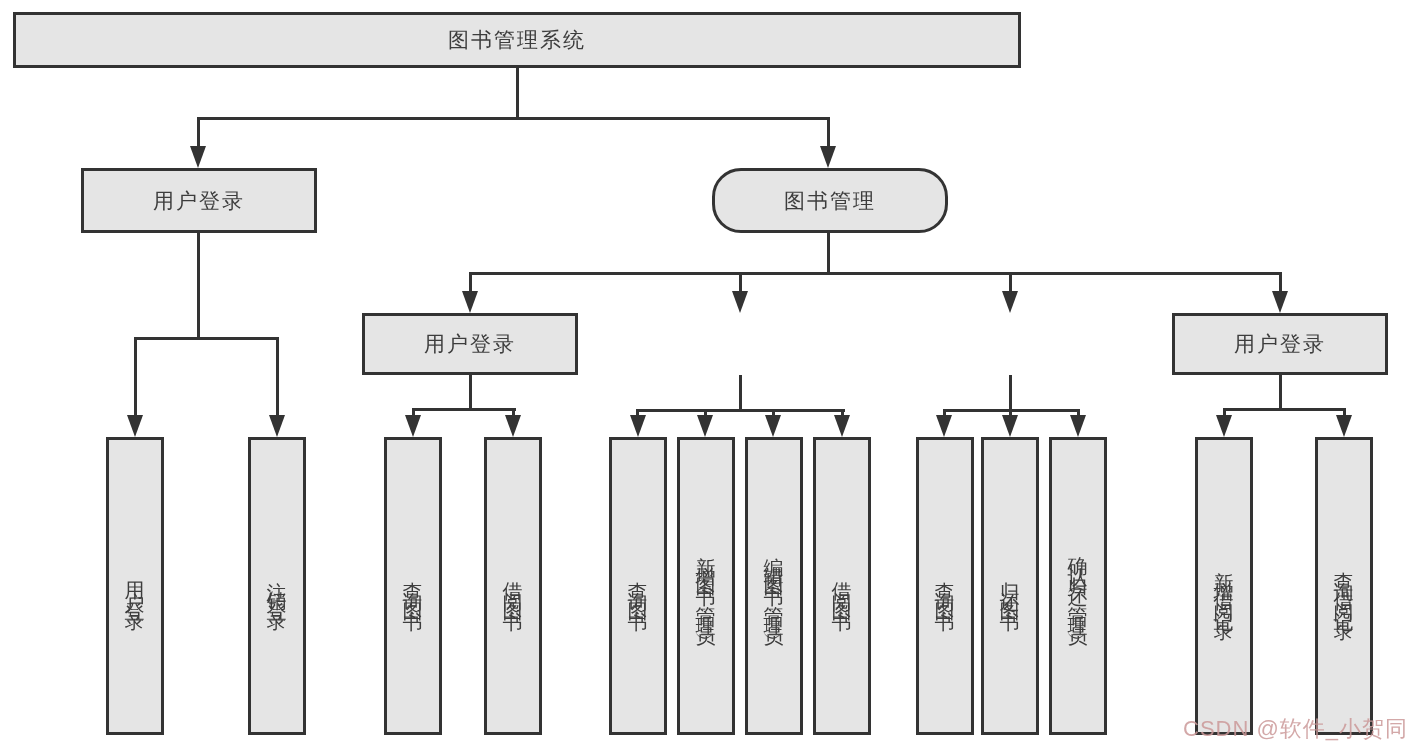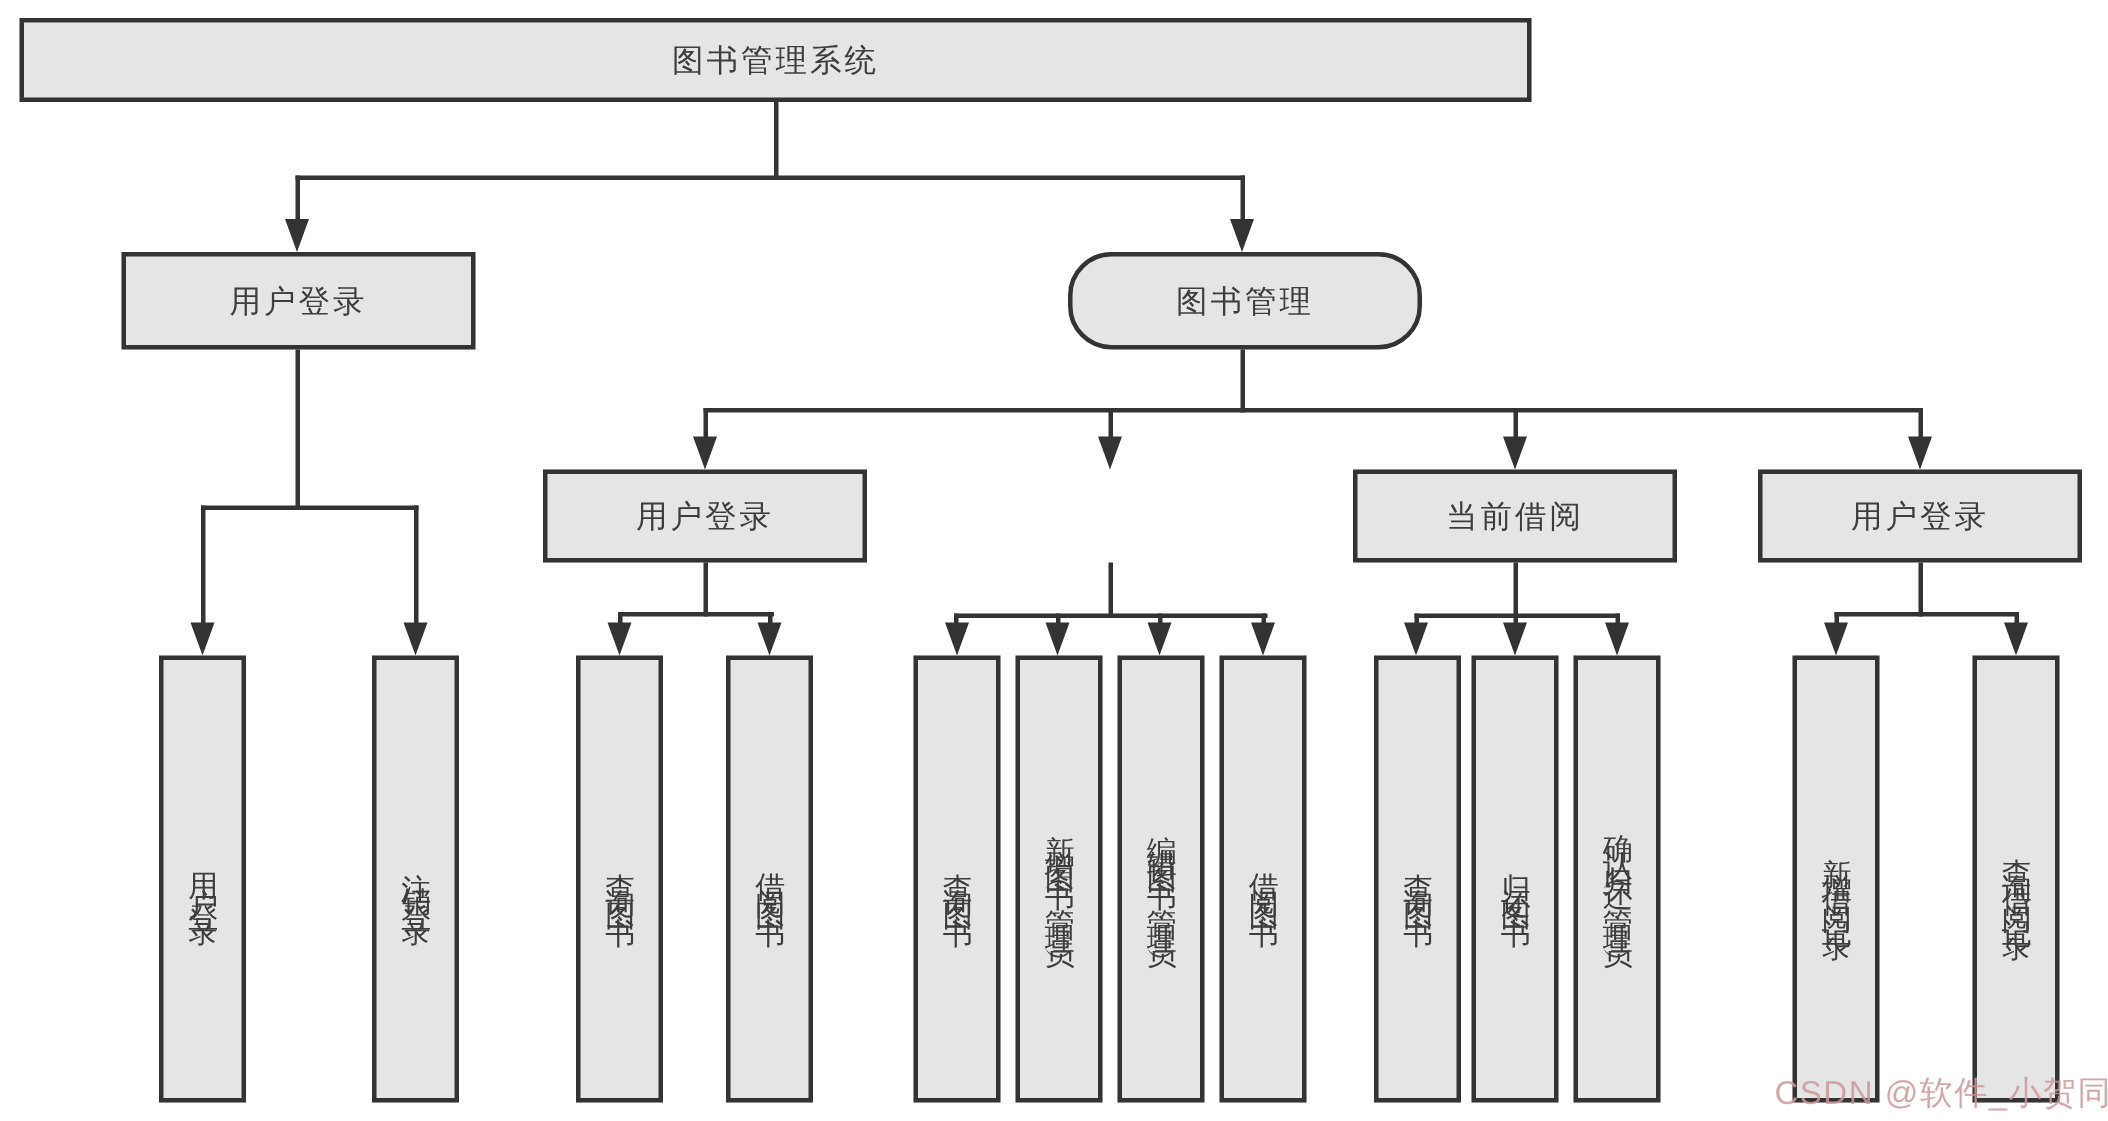--- a/index.html
+++ b/index.html
@@ -75,23 +75,20 @@
   <div class="arrowhead" style="left:462px; top:291px;"></div>
   <div class="vline" style="left:739px; top:272px; height:22px;"></div>
   <div class="arrowhead" style="left:732px; top:291px;"></div>
   <div class="vline" style="left:1009px; top:272px; height:22px;"></div>
   <div class="arrowhead" style="left:1002px; top:291px;"></div>
   <div class="vline" style="left:1279px; top:272px; height:22px;"></div>
   <div class="arrowhead" style="left:1272px; top:291px;"></div>
 
   <div class="box" style="left:362px; top:313px; width:216px; height:62px;">
     <span>用户登录</span>
-  </div>
-  <div class="box" style="left:902px; top:313px; width:216px; height:62px;">
-    <span>当前借阅</span>
   </div>
   <div class="box" style="left:1172px; top:313px; width:216px; height:62px;">
     <span>用户登录</span>
   </div>
 
   <div class="vline" style="left:469px; top:375px; height:36px;"></div>
   <div class="hline" style="left:412px; top:408px; width:104px;"></div>
   <div class="vline" style="left:412px; top:408px; height:11px;"></div>
   <div class="arrowhead" style="left:405px; top:415px;"></div>
   <div class="vline" style="left:512px; top:408px; height:11px;"></div>

